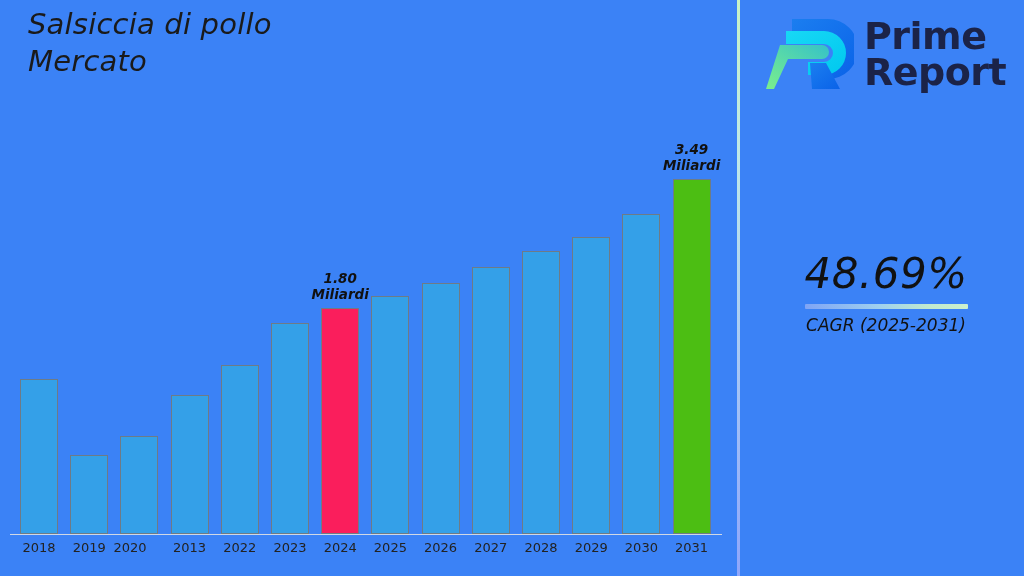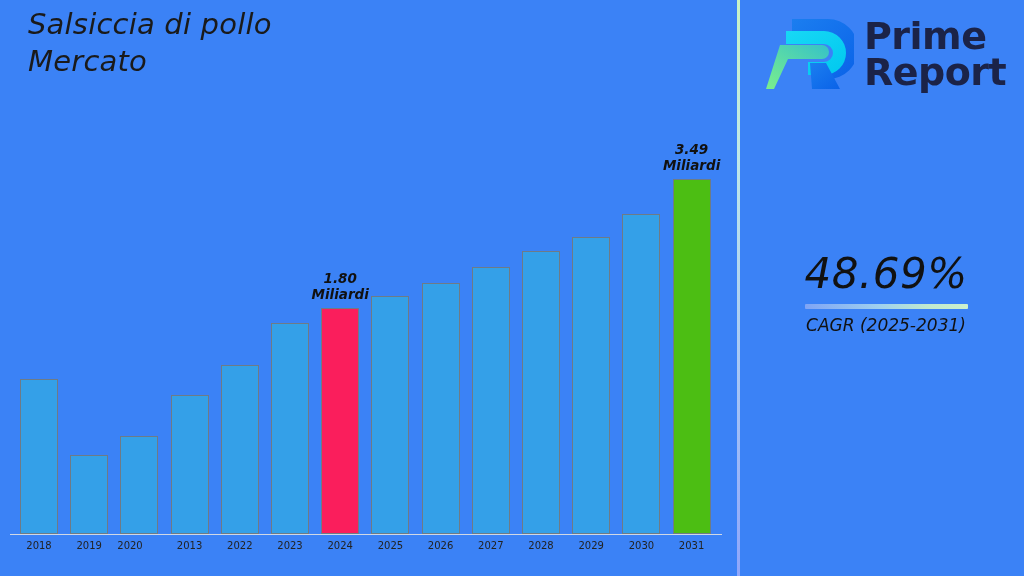--- a/index.html
+++ b/index.html
@@ -84,21 +84,21 @@
     font-weight: 600;
     color: #111111;
     line-height: 1.2;
     white-space: pre-line;
     pointer-events: none;
   }
   .x-tick {
     position: absolute;
     top: 540px;
     text-align: center;
-    font-size: 10px;
+    font-size: 13px;
     color: #222222;
     font-family: "DejaVu Sans", "Liberation Sans", sans-serif;
   }
 
   
   #logo-block {
     position: absolute;
     left: 766px;
     top: 8px;
     width: 246px;

